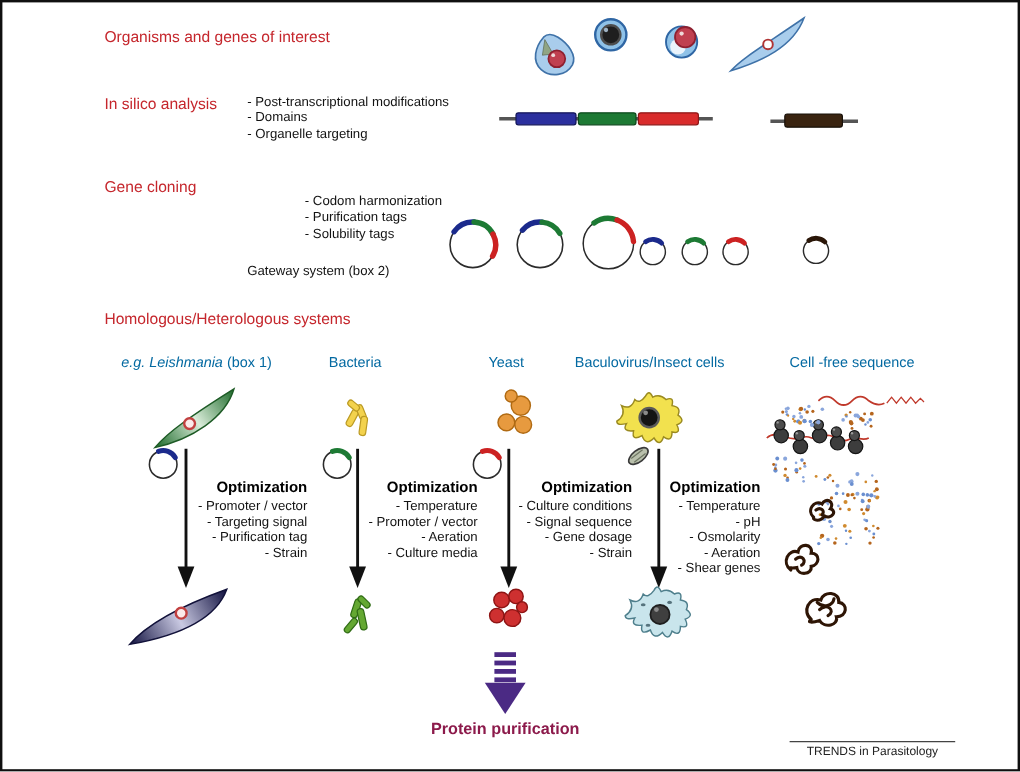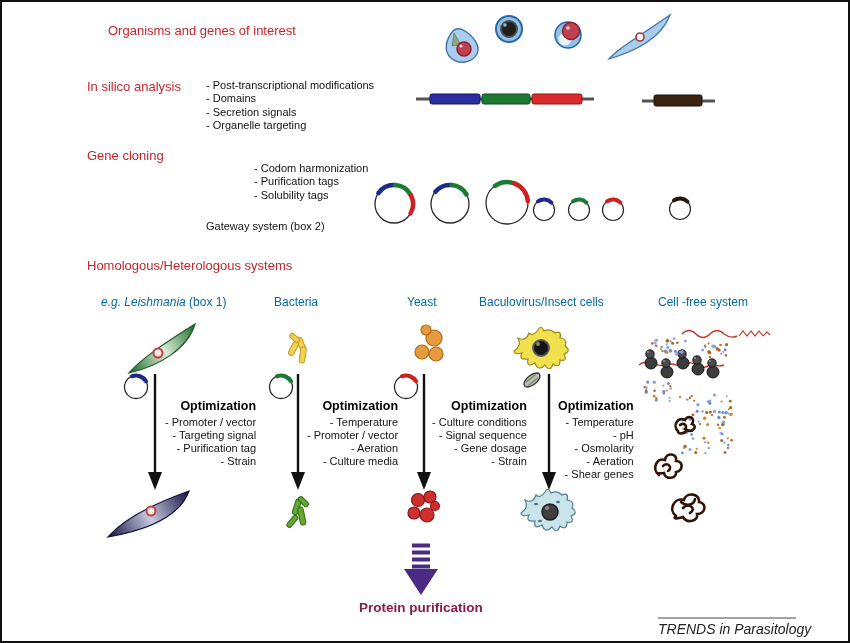--- a/index.html
+++ b/index.html
@@ -10,21 +10,21 @@
   }
   #art{position:absolute;left:0;top:0;width:846px;height:639px;}
   .abs{position:absolute;white-space:nowrap;}
   .red-h{color:#c5262c;font-size:13px;}
   .blist{font-size:11px;line-height:13.4px;color:#131313;}
   .colhead{font-size:12px;color:#0369a1;}
   .it{font-style:italic;}
   .opt{font-size:11px;line-height:13px;color:#131313;text-align:right;}
   .opt .t{font-weight:bold;font-size:12.5px;margin-bottom:3px;color:#000;}
   .result{font-weight:bold;font-size:13.5px;color:#8c1a4b;text-align:center;}
-  .journal{font-style:italic;font-size:14px;color:#222;text-align:center;}
+  .journal{font-size:10px;color:#222;text-align:center;}
 </style>
 </head>
 <body>
 
 <div id="figure">
 
   <svg id="art" viewBox="0 0 846 639">
     <defs>
       <linearGradient id="gLeishGreen" gradientUnits="userSpaceOnUse" x1="127" y1="369" x2="193" y2="323">
         <stop offset="0" stop-color="#1e6b2b"></stop>
@@ -358,45 +358,44 @@
       <rect x="410" y="541.5" width="18" height="4"></rect>
       <rect x="410" y="548.5" width="18" height="4"></rect>
       <rect x="410" y="555.5" width="18" height="4"></rect>
       <rect x="410" y="562.5" width="18" height="4"></rect>
       <polygon points="402,567 436,567 419,593"></polygon>
     </g>
 
     <line x1="656" y1="616" x2="794" y2="616" stroke="#444" stroke-width="1"></line>
   </svg>
 
-  <div class="abs red-h" style="left:85px;top:21px;margin-left:21px;">Organisms and genes of interest</div>
+  <div class="abs red-h" style="left:85px;top:21px;">Organisms and genes of interest</div>
 
   <div class="abs red-h" style="left:85px;top:77px;">In silico analysis</div>
   <div class="abs blist" style="left:204px;top:77px;">
     <div>- Post-transcriptional modifications</div>
     <div>- Domains</div>
-    <div>- Secretion signals</div>
     <div>- Organelle targeting</div>
   </div>
 
   <div class="abs red-h" style="left:85px;top:146px;">Gene cloning</div>
   <div class="abs blist" style="left:204px;top:160px;margin-left:48px;">
     <div>- Codom harmonization</div>
     <div>- Purification tags</div>
     <div>- Solubility tags</div>
   </div>
   <div class="abs blist" style="left:204px;top:218px;">Gateway system (box 2)</div>
 
   <div class="abs red-h" style="left:85px;top:256px;">Homologous/Heterologous systems</div>
 
   <div class="abs colhead" style="left:99px;top:293px;"><span class="it">e.g. Leishmania</span><span> (box 1)</span></div>
   <div class="abs colhead" style="left:272px;top:293px;">Bacteria</div>
   <div class="abs colhead" style="left:405px;top:293px;">Yeast</div>
   <div class="abs colhead" style="left:477px;top:293px;">Baculovirus/Insect cells</div>
-  <div class="abs colhead" style="left:656px;top:293px;">Cell -free system</div>
+  <div class="abs colhead" style="left:656px;top:293px;">Cell -free sequence</div>
 
   <div class="abs opt" style="left:163px;top:398px;">
     <div class="t">Optimization</div>
     <div>- Promoter / vector</div>
     <div>- Targeting signal</div>
     <div>- Purification tag</div>
     <div>- Strain</div>
   </div>
   <div class="abs opt" style="left:305px;top:398px;">
     <div class="t">Optimization</div>

